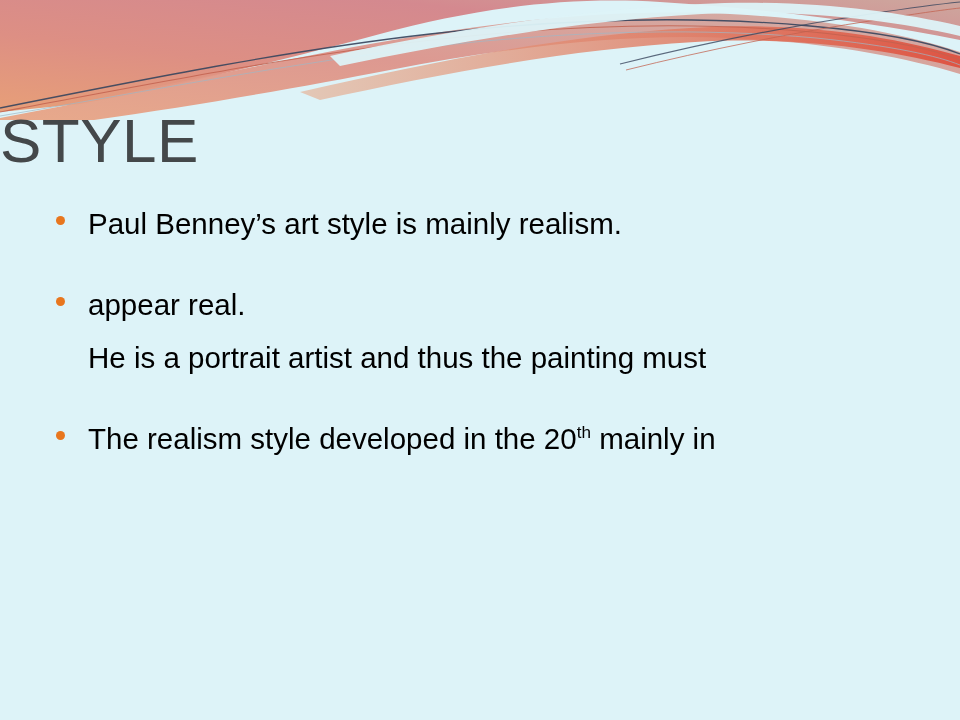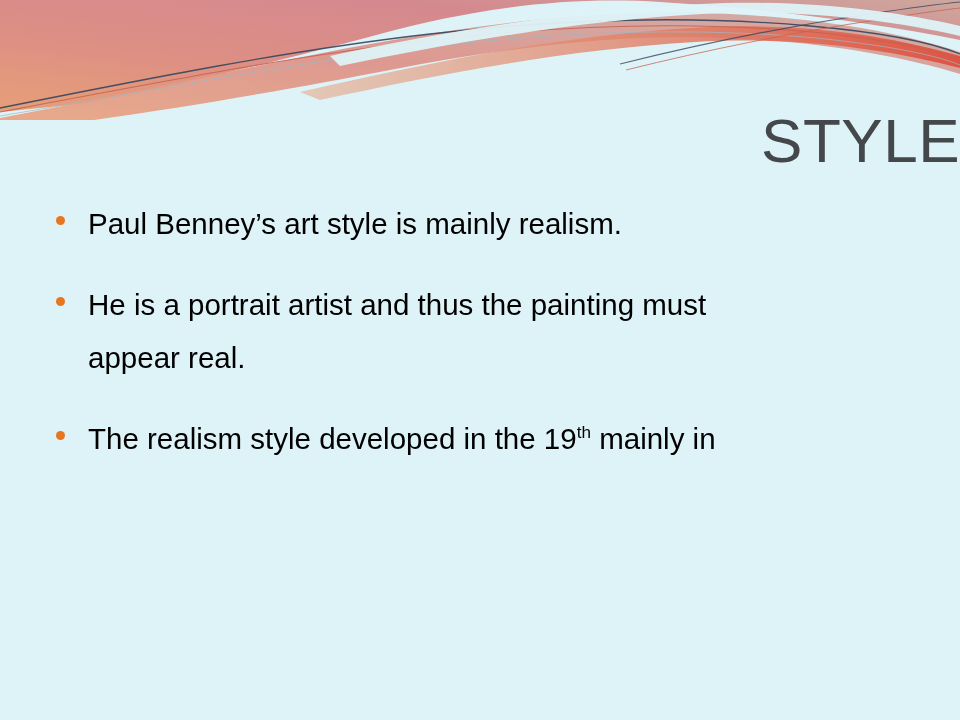--- a/index.html
+++ b/index.html
@@ -27,21 +27,21 @@
     left: 0;
     width: 960px;
     height: 120px;
     display: block;
   }
   #slide-title {
     position: absolute;
     top: 107px;
     left: 0;
     width: 960px;
-    text-align: right;
+    text-align: left;
     font-size: 62px;
     font-weight: 400;
     color: #44484a;
     letter-spacing: 0.5px;
     line-height: 1.1;
   }
   #body-list {
     position: absolute;
     top: 197px;
     left: 44px;
@@ -126,24 +126,24 @@
 
   <ul id="body-list">
 
     <li class="bullet-item">
       <span class="bullet-marker"></span>
       <span class="bullet-text">Paul Benney’s art style is mainly realism.</span>
     </li>
 
     <li class="bullet-item">
       <span class="bullet-marker"></span>
+      <span class="bullet-text">appear real.</span>
       <span class="bullet-text">He is a portrait artist and thus the painting must</span>
-      <span class="bullet-text">appear real.</span>
     </li>
 
     <li class="bullet-item">
       <span class="bullet-marker"></span>
-      <span class="bullet-text"><span>The realism style developed in the 19</span><sup>th</sup><span> mainly in</span></span>
+      <span class="bullet-text"><span>The realism style developed in the 20</span><sup>th</sup><span> mainly in</span></span>
     </li>
 
   </ul>
 
 </div>
 
 </body></html>

